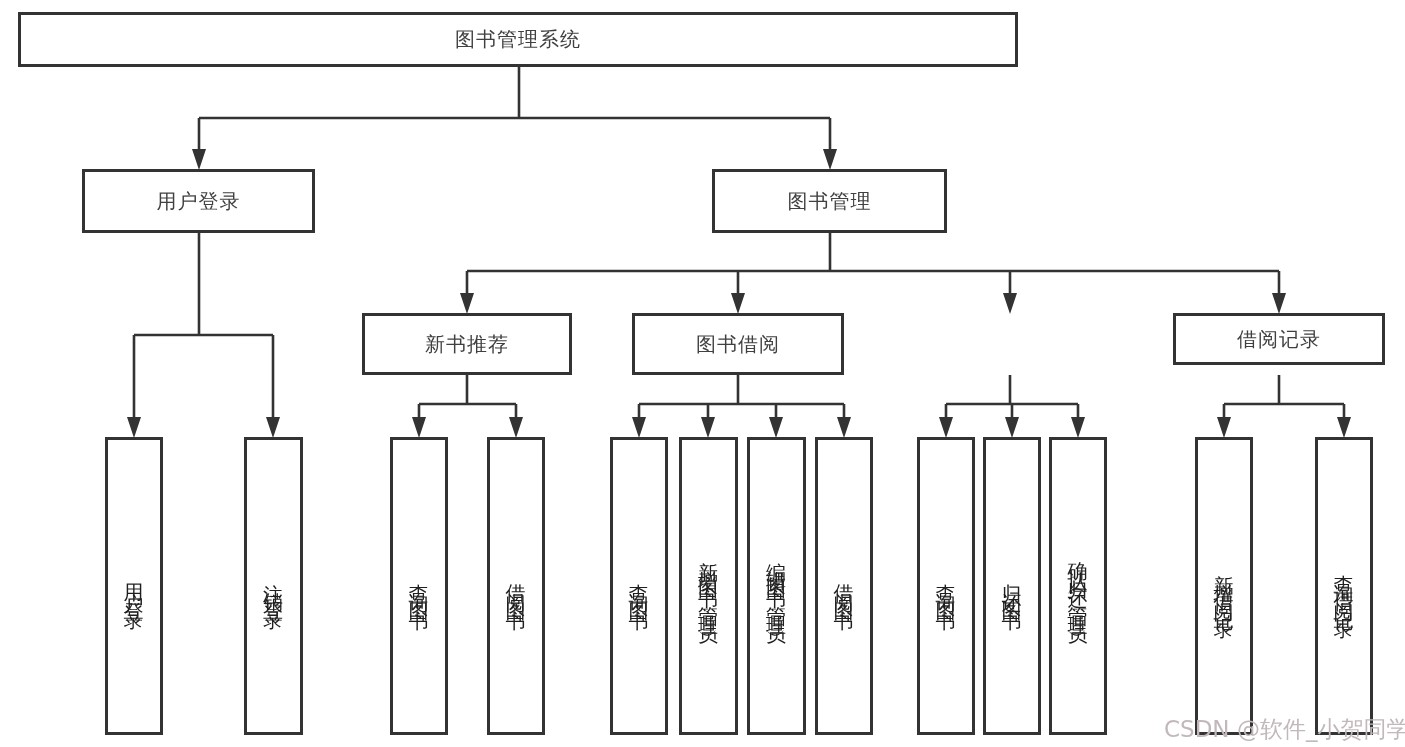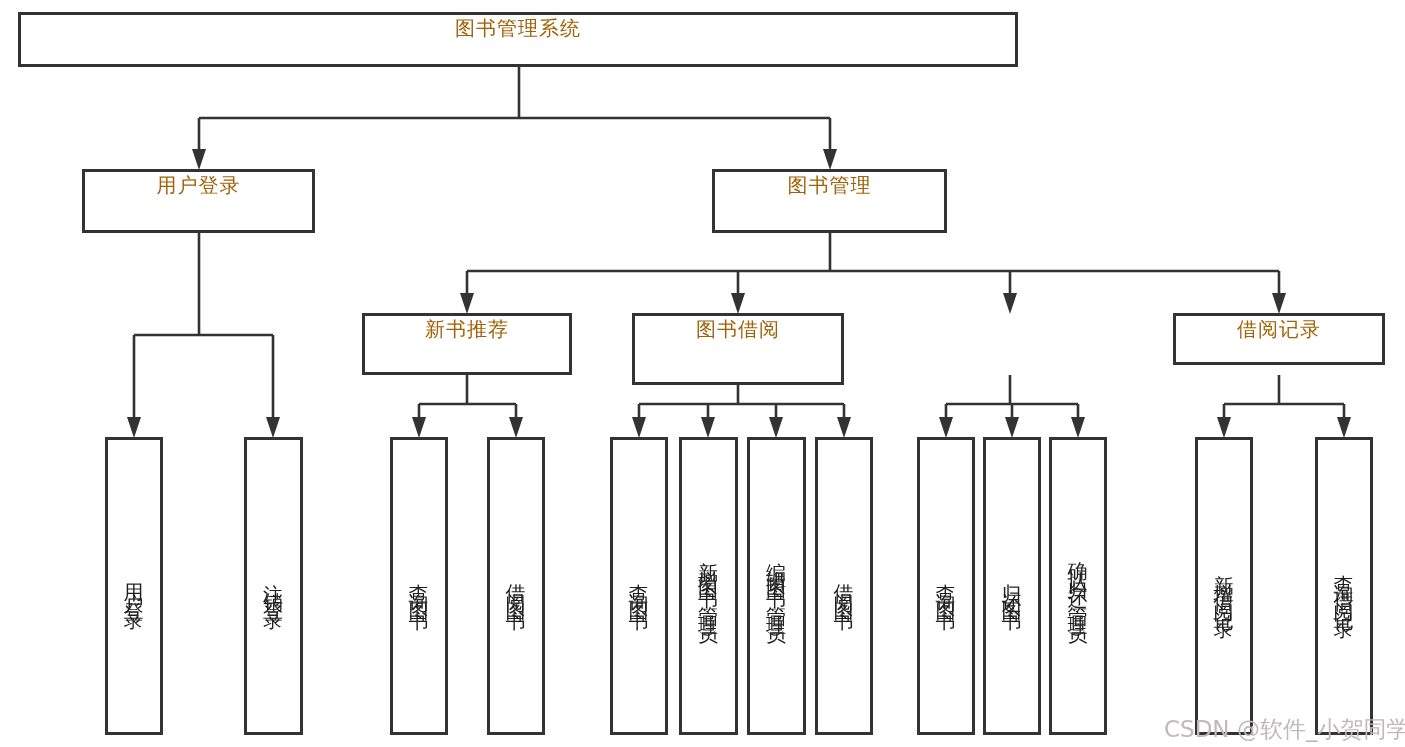--- a/index.html
+++ b/index.html
@@ -20,22 +20,23 @@
     left: 0; top: 0;
     width: 1405px;
     height: 747px;
   }
   .box {
     position: absolute;
     box-sizing: border-box;
     border: 3px solid #333333;
     background: #ffffff;
     display: flex;
+    align-items: center;
     justify-content: center;
-    color: #a16207;
+    color: #404040;
     font-size: 20px;
     letter-spacing: 1px;
     z-index: 2;
   }
   .vbox {
     position: absolute;
     box-sizing: border-box;
     border: 3px solid #333333;
     background: #ffffff;
     display: flex;
@@ -117,21 +118,21 @@
   <div class="box" style="left:82px; top:169px; width:233px; height:64px;">
     <span>用户登录</span>
   </div>
   <div class="box" style="left:362px; top:313px; width:210px; height:62px;">
     <span>新书推荐</span>
   </div>
 
   <div class="box" style="left:712px; top:169px; width:235px; height:64px;">
     <span>图书管理</span>
   </div>
-  <div class="box" style="left:632px; top:313px; width:212px; height:72px;">
+  <div class="box" style="left:632px; top:313px; width:212px; height:62px;">
     <span>图书借阅</span>
   </div>
   <div class="box" style="left:1173px; top:313px; width:212px; height:52px;">
     <span>借阅记录</span>
   </div>
 
   <div class="vbox" style="left:105px; top:437px; width:58px; height:298px;">
     <span>用户登录</span>
   </div>
   <div class="vbox" style="left:244px; top:437px; width:59px; height:298px;">

